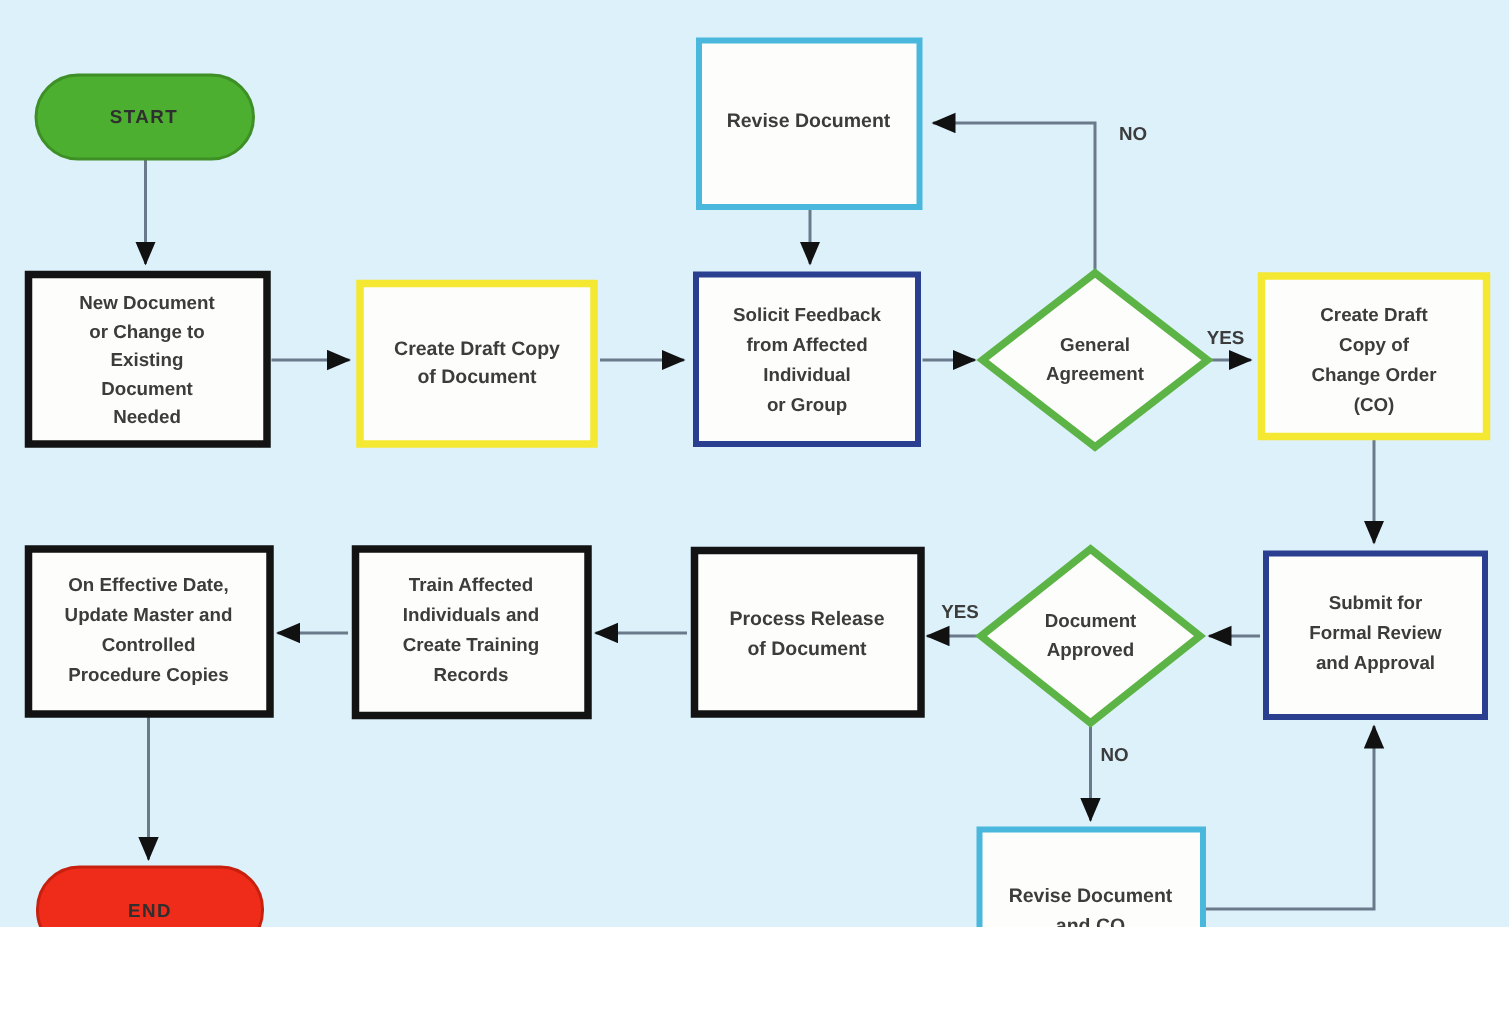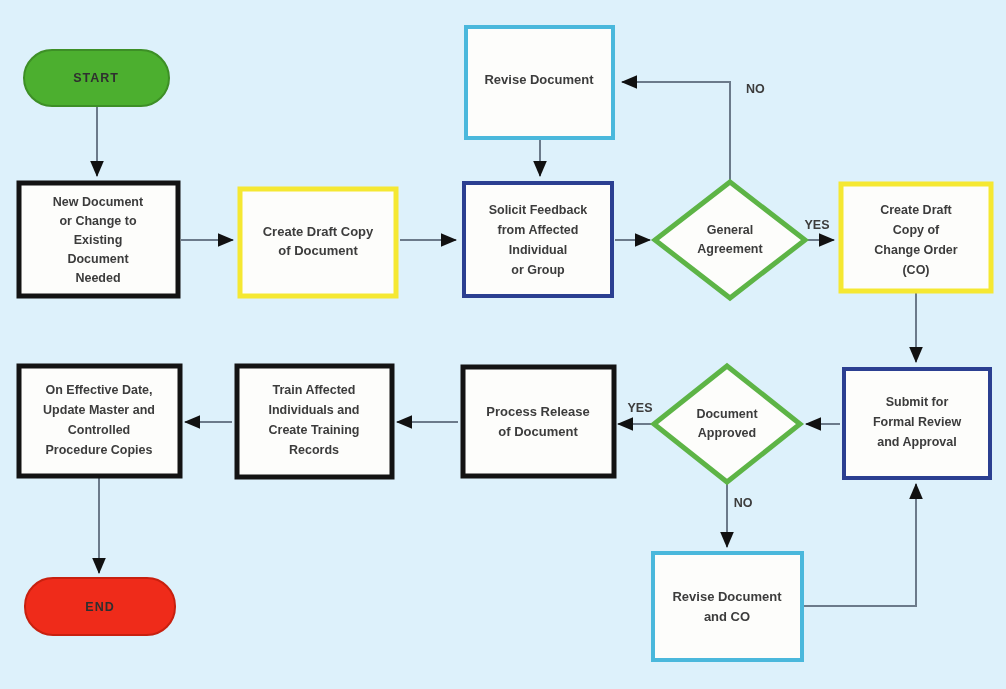--- a/index.html
+++ b/index.html
@@ -3,21 +3,21 @@
 <meta charset="utf-8">
 <style>
   html, body {
     margin: 0;
     padding: 0;
     background: #ffffff;
   }
   #canvas {
     position: relative;
     width: 1006px;
-    height: 689px;
+    height: 618px;
     background: #ddf1fb;
     overflow: hidden;
     font-family: "Liberation Sans", sans-serif;
   }
   #flow {
     position: absolute;
     left: 0;
     top: 0;
     width: 1006px;
     height: 689px;

